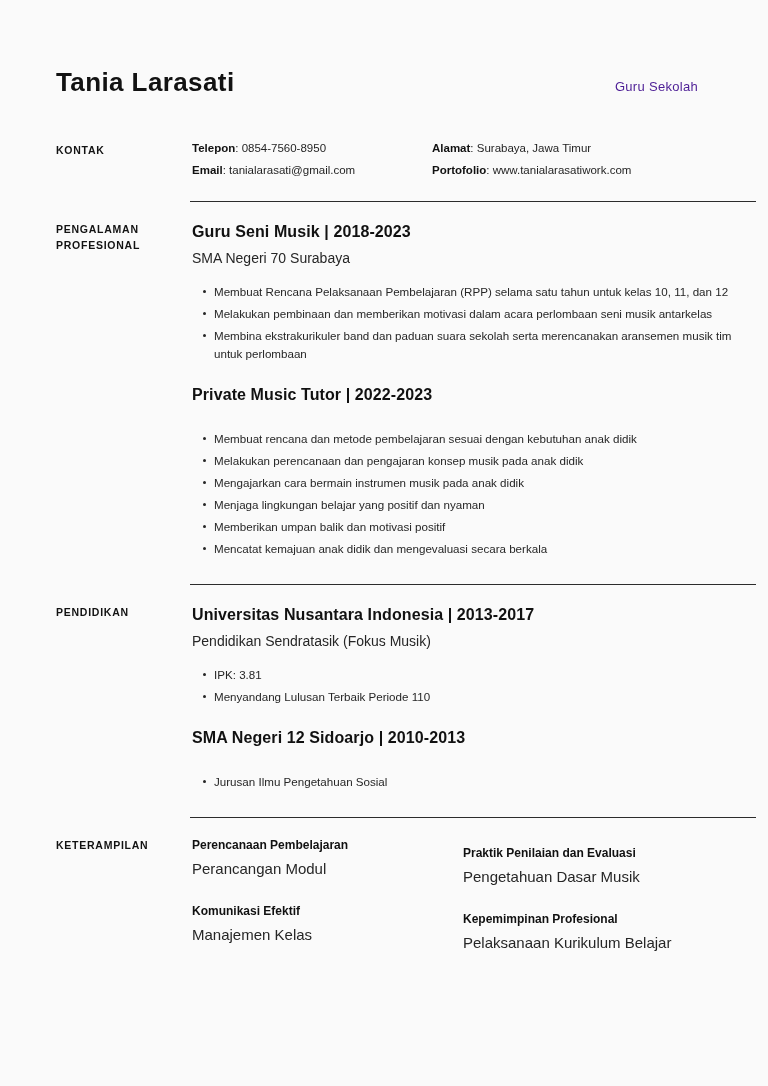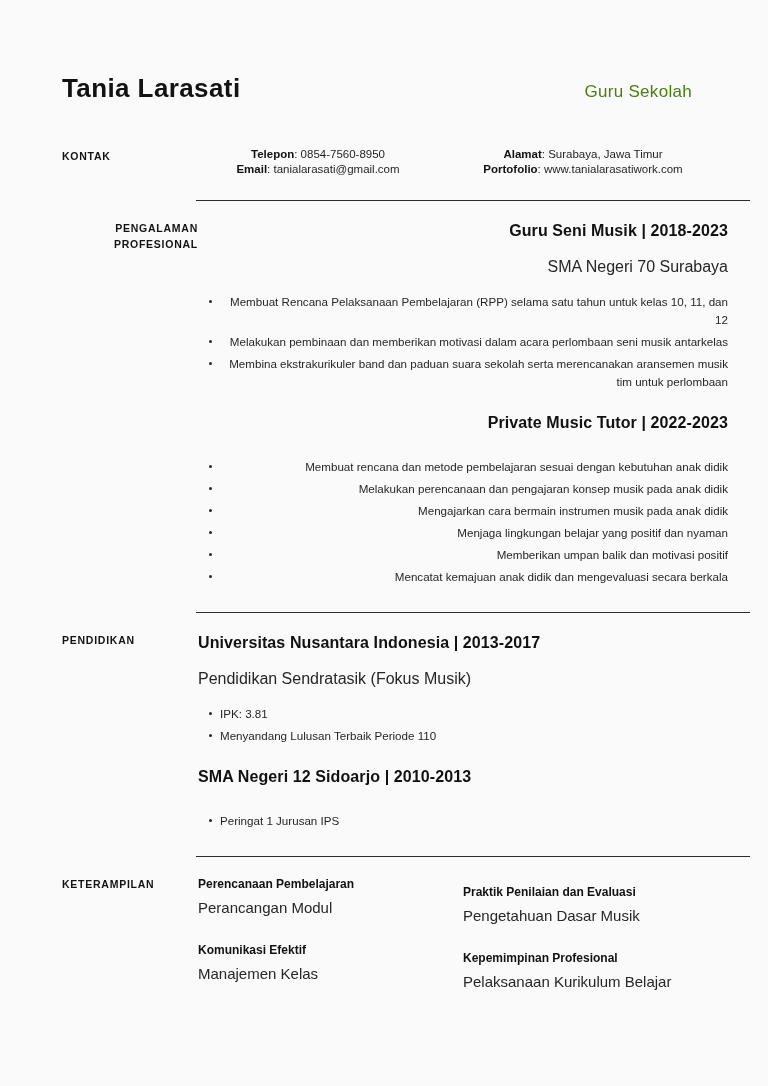--- a/index.html
+++ b/index.html
@@ -14,44 +14,44 @@
     font-family: "Liberation Sans", sans-serif;
     color: #1a1a1a;
     -webkit-font-smoothing: antialiased;
   }
 
   .page {
     position: relative;
     width: 768px;
     height: 1086px;
     background: #fafafa;
-    padding: 18px;
+    padding: 12px;
     overflow: hidden;
   }
 
   
   .header {
     display: flex;
     align-items: baseline;
     justify-content: space-between;
     padding: 56px 58px 0 44px;
   }
 
   .name {
     font-size: 26px;
     font-weight: 700;
     letter-spacing: 0.4px;
     color: #121212;
     line-height: 1.1;
   }
 
   .role {
-    font-size: 17px;
+    font-size: 13px;
     font-weight: 400;
-    color: #4d7c0f;
+    color: #4c1d95;
     letter-spacing: 0.3px;
     white-space: nowrap;
   }
 
   
   .section {
     display: flex;
     padding-left: 44px;
     padding-right: 22px;
   }
@@ -82,59 +82,59 @@
   
   #contact-section { padding-top: 44px; }
 
   .contact-grid {
     display: flex;
   }
 
   .contact-col {
     display: flex;
     flex-direction: column;
-    align-items: center;
+    gap: 7px;
   }
 
   .contact-col.left  { flex: 0 0 240px; }
   .contact-col.right { flex: 1 1 auto; }
 
   .contact-line {
     font-size: 11.5px;
     line-height: 1.35;
     color: #1f1f1f;
     white-space: nowrap;
   }
 
   .contact-line b {
     font-weight: 700;
     color: #111;
   }
 
   
-  #experience-section { padding-top: 18px; text-align: right; }
+  #experience-section { padding-top: 18px; }
   #education-section  { padding-top: 18px; }
   #skills-section     { padding-top: 18px; padding-bottom: 30px; }
 
   .entry { margin-bottom: 0; }
 
   .entry-title {
     font-size: 16px;
     font-weight: 700;
     color: #111;
     letter-spacing: 0.1px;
     line-height: 1.45;
   }
 
   .entry-sub {
-    font-size: 16px;
+    font-size: 14px;
     font-weight: 400;
     color: #262626;
     line-height: 1.5;
-    margin-top: 13px;
+    margin-top: 5px;
   }
 
   ul.bullets {
     list-style: none;
     margin: 14px 0 0 0;
     padding: 0;
   }
 
   ul.bullets li {
     position: relative;
@@ -263,21 +263,21 @@
         <div class="entry-sub">Pendidikan Sendratasik (Fokus Musik)</div>
         <ul class="bullets">
           <li>IPK: 3.81</li>
           <li>Menyandang Lulusan Terbaik Periode 110</li>
         </ul>
       </div>
 
       <div class="entry spaced-bullets">
         <div class="entry-title">SMA Negeri 12 Sidoarjo | 2010-2013</div>
         <ul class="bullets">
-          <li>Peringat 1 Jurusan IPS</li>
+          <li>Jurusan Ilmu Pengetahuan Sosial</li>
         </ul>
       </div>
 
     </div>
   </div>
 
   <div style="height:22px"></div>
   <div class="rule"></div>
 
   <div class="section" id="skills-section">

